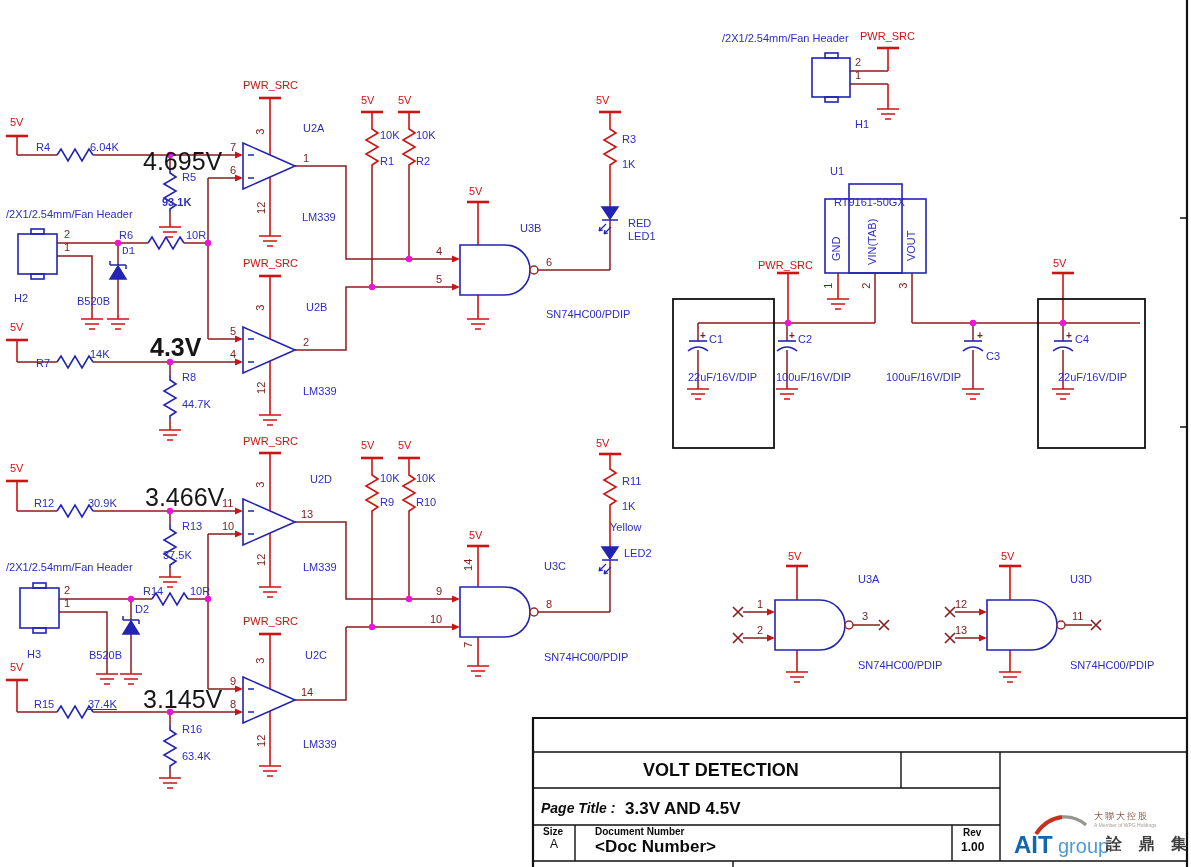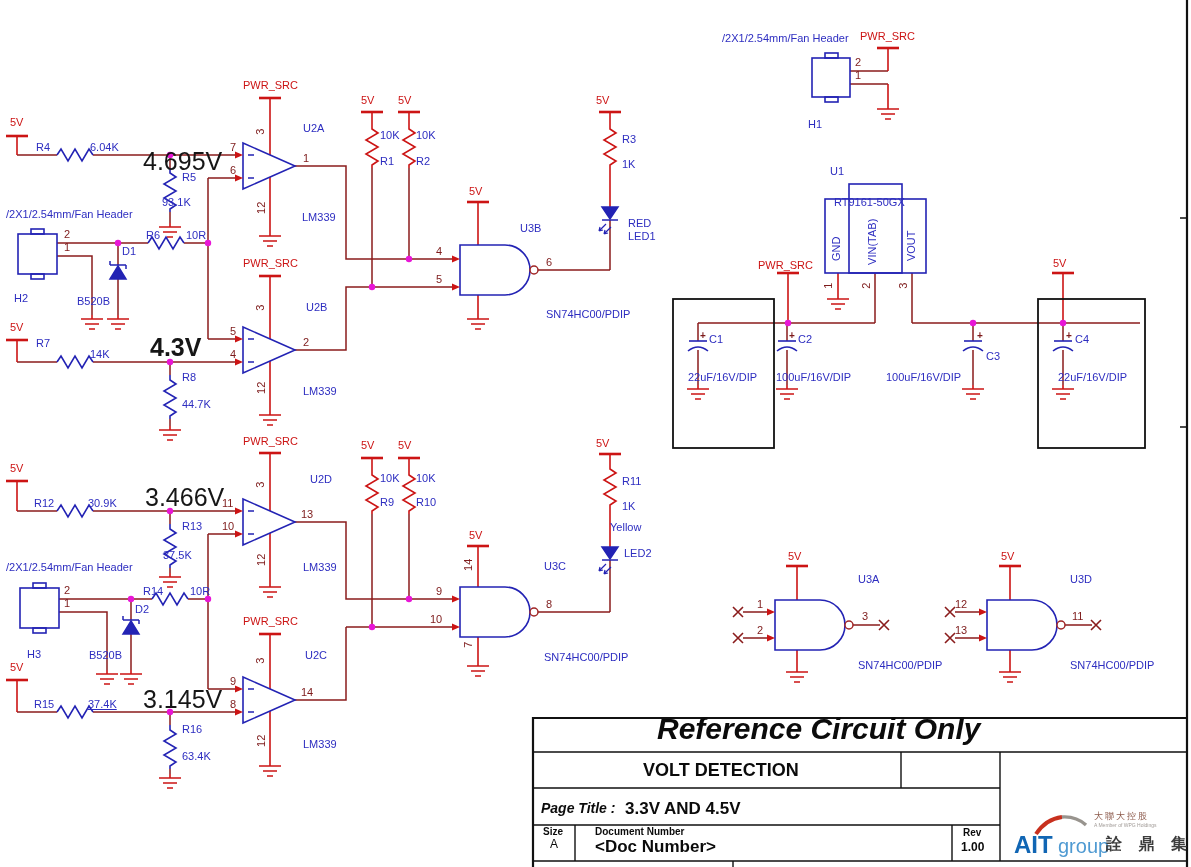--- a/index.html
+++ b/index.html
@@ -383,24 +383,24 @@
       <div class="t lbl" style="left: 858px; top: 574px;">U3A</div>
       <div class="t lbl" style="left: 858px; top: 660px;">SN74HC00/PDIP</div>
       <div class="t pin" style="left: 955px; top: 599px;">12</div>
       <div class="t pin" style="left: 955px; top: 625px;">13</div>
       <div class="t pin" style="left: 1072px; top: 611px;">11</div>
       <div class="t lbl" style="left: 1070px; top: 574px;">U3D</div>
       <div class="t lbl" style="left: 1070px; top: 660px;">SN74HC00/PDIP</div>
       <div class="t lbl" style="left: 36px; top: 142px;">R4</div>
       <div class="t lbl" style="left: 90px; top: 142px;">6.04K</div>
       <div class="t lbl" style="left: 182px; top: 172px;">R5</div>
-      <div class="t lbl" style="left: 162px; top: 197px;">93.1K</div>
-      <div class="t lbl" style="left: 146px; top: 230px;">R6</div>
+      <div class="t lbl" style="left: 162px; top: 197px; font-weight: bold;">93.1K</div>
+      <div class="t lbl" style="left: 119px; top: 230px;">R6</div>
       <div class="t lbl" style="left: 186px; top: 230px;">10R</div>
-      <div class="t lbl" style="left: 36px; top: 338px;">R7</div>
+      <div class="t lbl" style="left: 36px; top: 358px;">R7</div>
       <div class="t lbl" style="left: 90px; top: 349px;">14K</div>
       <div class="t lbl" style="left: 182px; top: 372px;">R8</div>
       <div class="t lbl" style="left: 182px; top: 399px;">44.7K</div>
       <div class="t lbl" style="left: 34px; top: 498px;">R12</div>
       <div class="t lbl" style="left: 88px; top: 498px;">30.9K</div>
       <div class="t lbl" style="left: 182px; top: 521px;">R13</div>
       <div class="t lbl" style="left: 163px; top: 550px;">37.5K</div>
       <div class="t lbl" style="left: 143px; top: 586px;">R14</div>
       <div class="t lbl" style="left: 190px; top: 586px;">10R</div>
       <div class="t lbl" style="left: 34px; top: 699px;">R15</div>
@@ -421,24 +421,24 @@
       <div class="t lbl" style="left: 622px; top: 501px;">1K</div>
       <div class="t lbl" style="left: 6px; top: 209px;">/2X1/2.54mm/Fan Header</div>
       <div class="t lbl" style="left: 14px; top: 293px;">H2</div>
       <div class="t pin" style="left: 64px; top: 229px;">2</div>
       <div class="t pin" style="left: 64px; top: 242px;">1</div>
       <div class="t lbl" style="left: 6px; top: 562px;">/2X1/2.54mm/Fan Header</div>
       <div class="t lbl" style="left: 27px; top: 649px;">H3</div>
       <div class="t pin" style="left: 64px; top: 585px;">2</div>
       <div class="t pin" style="left: 64px; top: 598px;">1</div>
       <div class="t lbl" style="left: 722px; top: 33px;">/2X1/2.54mm/Fan Header</div>
-      <div class="t lbl" style="left: 808px; top: 119px;">H1</div>
+      <div class="t lbl" style="left: 855px; top: 119px;">H1</div>
       <div class="t pin" style="left: 855px; top: 57px;">2</div>
       <div class="t pin" style="left: 855px; top: 70px;">1</div>
-      <div class="t lbl" style="left: 122px; top: 246px;">D1</div>
+      <div class="t lbl" style="left: 122px; top: 246px; font-family: Liberation Mono, monospace;">D1</div>
       <div class="t lbl" style="left: 77px; top: 296px;">B520B</div>
       <div class="t lbl" style="left: 135px; top: 604px;">D2</div>
       <div class="t lbl" style="left: 89px; top: 650px;">B520B</div>
       <div class="t lbl" style="left: 628px; top: 218px;">RED</div>
       <div class="t lbl" style="left: 628px; top: 231px;">LED1</div>
       <div class="t lbl" style="left: 610px; top: 522px;">Yellow</div>
       <div class="t lbl" style="left: 624px; top: 548px;">LED2</div>
       <div class="t lbl" style="left: 830px; top: 166px;">U1</div>
       <div class="t lbl" style="left: 834px; top: 197px;">RT9161-50GX</div>
       <div class="t lbl rot" style="left: 825px; top: 243px;">GND</div>
@@ -454,21 +454,20 @@
       <div class="t cplus" style="left: 977px; top: 331px;">+</div>
       <div class="t lbl" style="left: 986px; top: 334px; margin-top: 17px;">C3</div>
       <div class="t cplus" style="left: 1066px; top: 331px;">+</div>
       <div class="t lbl" style="left: 1075px; top: 334px;">C4</div>
       <div class="t lbl" style="left: 688px; top: 372px;">22uF/16V/DIP</div>
       <div class="t lbl" style="left: 776px; top: 372px;">100uF/16V/DIP</div>
       <div class="t lbl" style="left: 886px; top: 372px;">100uF/16V/DIP</div>
       <div class="t lbl" style="left: 1058px; top: 372px;">22uF/16V/DIP</div>
     </div>
 
-<div class="t banner" style="left:657px;top:713px">Reference Circuit Only</div>
 <div class="t tb-sub" style="left:643px;top:761px">VOLT DETECTION</div>
 <div class="t tb-pt-label" style="left:541px;top:801px">Page Title :</div>
 <div class="t tb-pt" style="left:625px;top:800px">3.3V AND 4.5V</div>
 <div class="t tb-small" style="left:543px;top:827px">Size</div>
 <div class="t tb-med" style="left:550px;top:838px">A</div>
 <div class="t tb-small" style="left:595px;top:827px">Document Number</div>
 <div class="t tb-doc" style="left:595px;top:838px">&lt;Doc Number&gt;</div>
 <div class="t tb-small" style="left:963px;top:828px">Rev</div>
 <div class="t tb-med" style="left:961px;top:841px;font-weight:bold">1.00</div>
 

